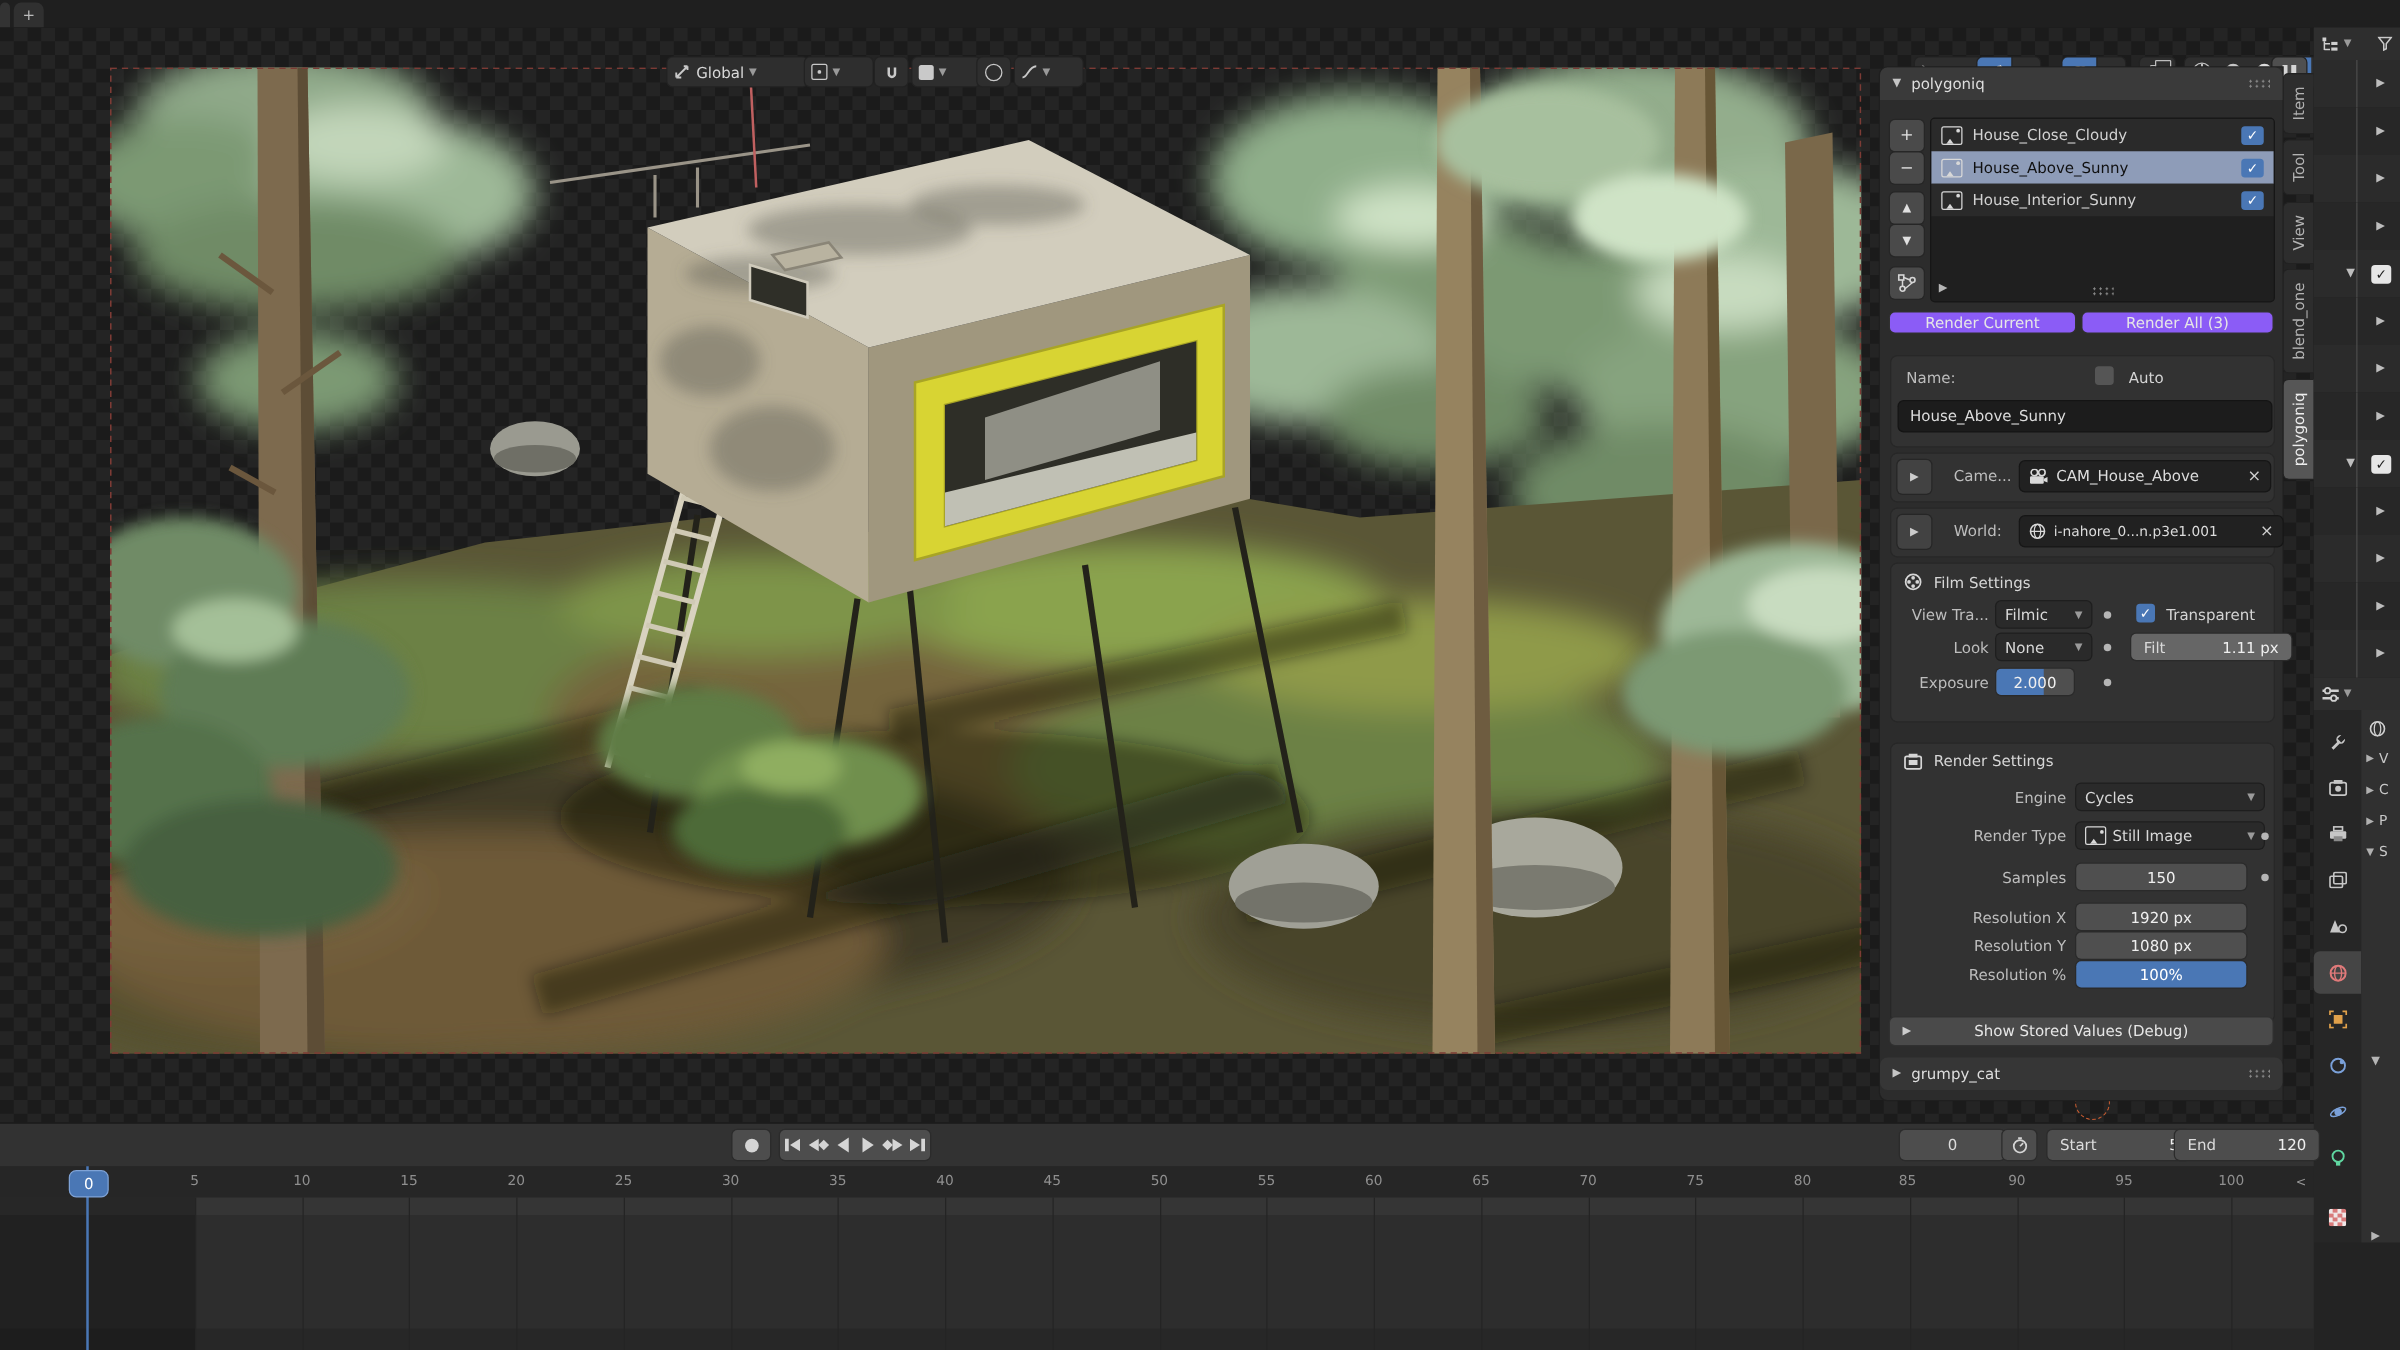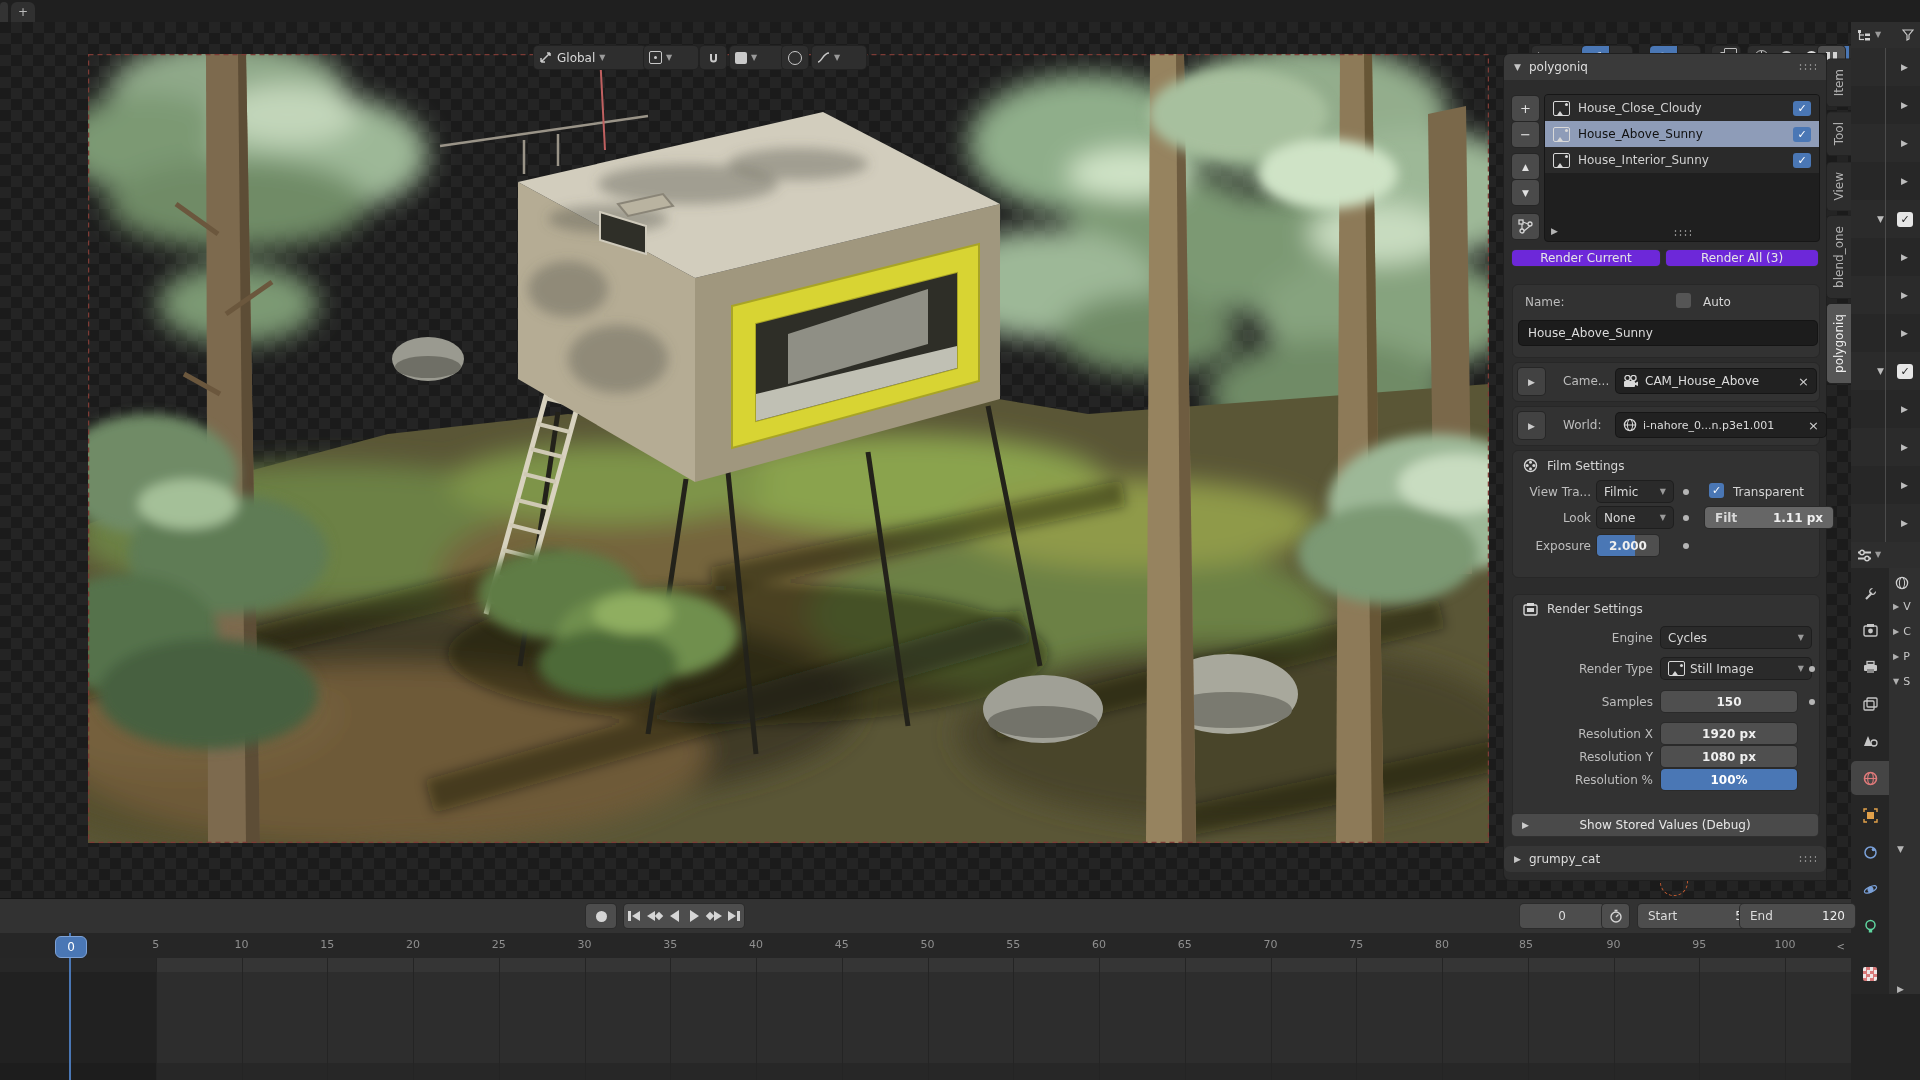--- a/index.html
+++ b/index.html
@@ -55,30 +55,30 @@
   .lrow .cb{margin-left:auto;}
   .cb{width:18px;height:15px;background:#4a77b5;border-radius:3px;color:#fff;font-size:11px;
       display:flex;align-items:center;justify-content:center;line-height:1;}
   .cb.empty{background:#555;}
   .imgico{width:15px;height:13px;border:1.5px solid #d8d8d8;border-radius:2px;position:relative;overflow:hidden;flex:none;}
   .imgico:before{content:"";position:absolute;left:1px;bottom:-3px;border-left:5px solid #0000;
       border-right:5px solid #0000;border-bottom:7px solid #d8d8d8;}
   .imgico:after{content:"";position:absolute;right:1.5px;top:1.5px;width:3px;height:3px;border-radius:50%;background:#d8d8d8;}
   .sidecol-btn{position:absolute;left:8px;width:27px;height:25px;background:#4a4a4a;border-radius:4px;
         color:#e0e0e0;display:flex;align-items:center;justify-content:center;font-size:13px;box-shadow:0 0 0 1px #262626;}
-  .bigbtn{position:absolute;height:16px;background:#6d28d9;border-radius:4px;color:#e6e6e6;
+  .bigbtn{position:absolute;height:16px;background:#8b5cf6;border-radius:4px;color:#e6e6e6;
         display:flex;align-items:center;justify-content:center;box-shadow:0 0 0 1px #303030;}
   .groupbox{position:absolute;left:8px;width:306px;background:#323232;border:1px solid #272727;border-radius:6px;}
   .lbl{color:#bdbdbd;}
   .rlbl{position:absolute;text-align:right;color:#bdbdbd;}
   .drop{position:absolute;height:21px;background:#2a2a2a;border-radius:4px;display:flex;align-items:center;
         gap:5px;padding:0 7px;color:#d8d8d8;box-shadow:0 0 0 1px #1e1e1e;}
   .drop .chev{margin-left:auto;}
   .numfield{position:absolute;height:21px;background:#4f4f4f;border-radius:4px;color:#efefef;
-        display:flex;align-items:center;justify-content:center;box-shadow:0 0 0 1px #2a2a2a;font-weight:bold;}
+        display:flex;align-items:center;justify-content:center;box-shadow:0 0 0 1px #2a2a2a;}
   .dot{position:absolute;width:6px;height:6px;border-radius:50%;background:#b5b5b5;}
   .textfield{position:absolute;height:24px;background:#1c1c1c;border-radius:4px;color:#dcdcdc;
         display:flex;align-items:center;padding:0 9px;box-shadow:0 0 0 1px #141414;}
   .idfield{position:absolute;height:24px;background:#212121;border-radius:4px;color:#dcdcdc;
         display:flex;align-items:center;gap:6px;padding:0 7px;box-shadow:0 0 0 1px #161616;}
   .xbtn{margin-left:auto;color:#cfcfcf;font-size:13px;}
   .expbtn{position:absolute;width:27px;height:27px;background:#424242;border-radius:4px;color:#ccc;
         display:flex;align-items:center;justify-content:center;font-size:9px;box-shadow:0 0 0 1px #262626;}
   .sec-hdr{position:absolute;display:flex;align-items:center;gap:9px;color:#d6d6d6;}
   

